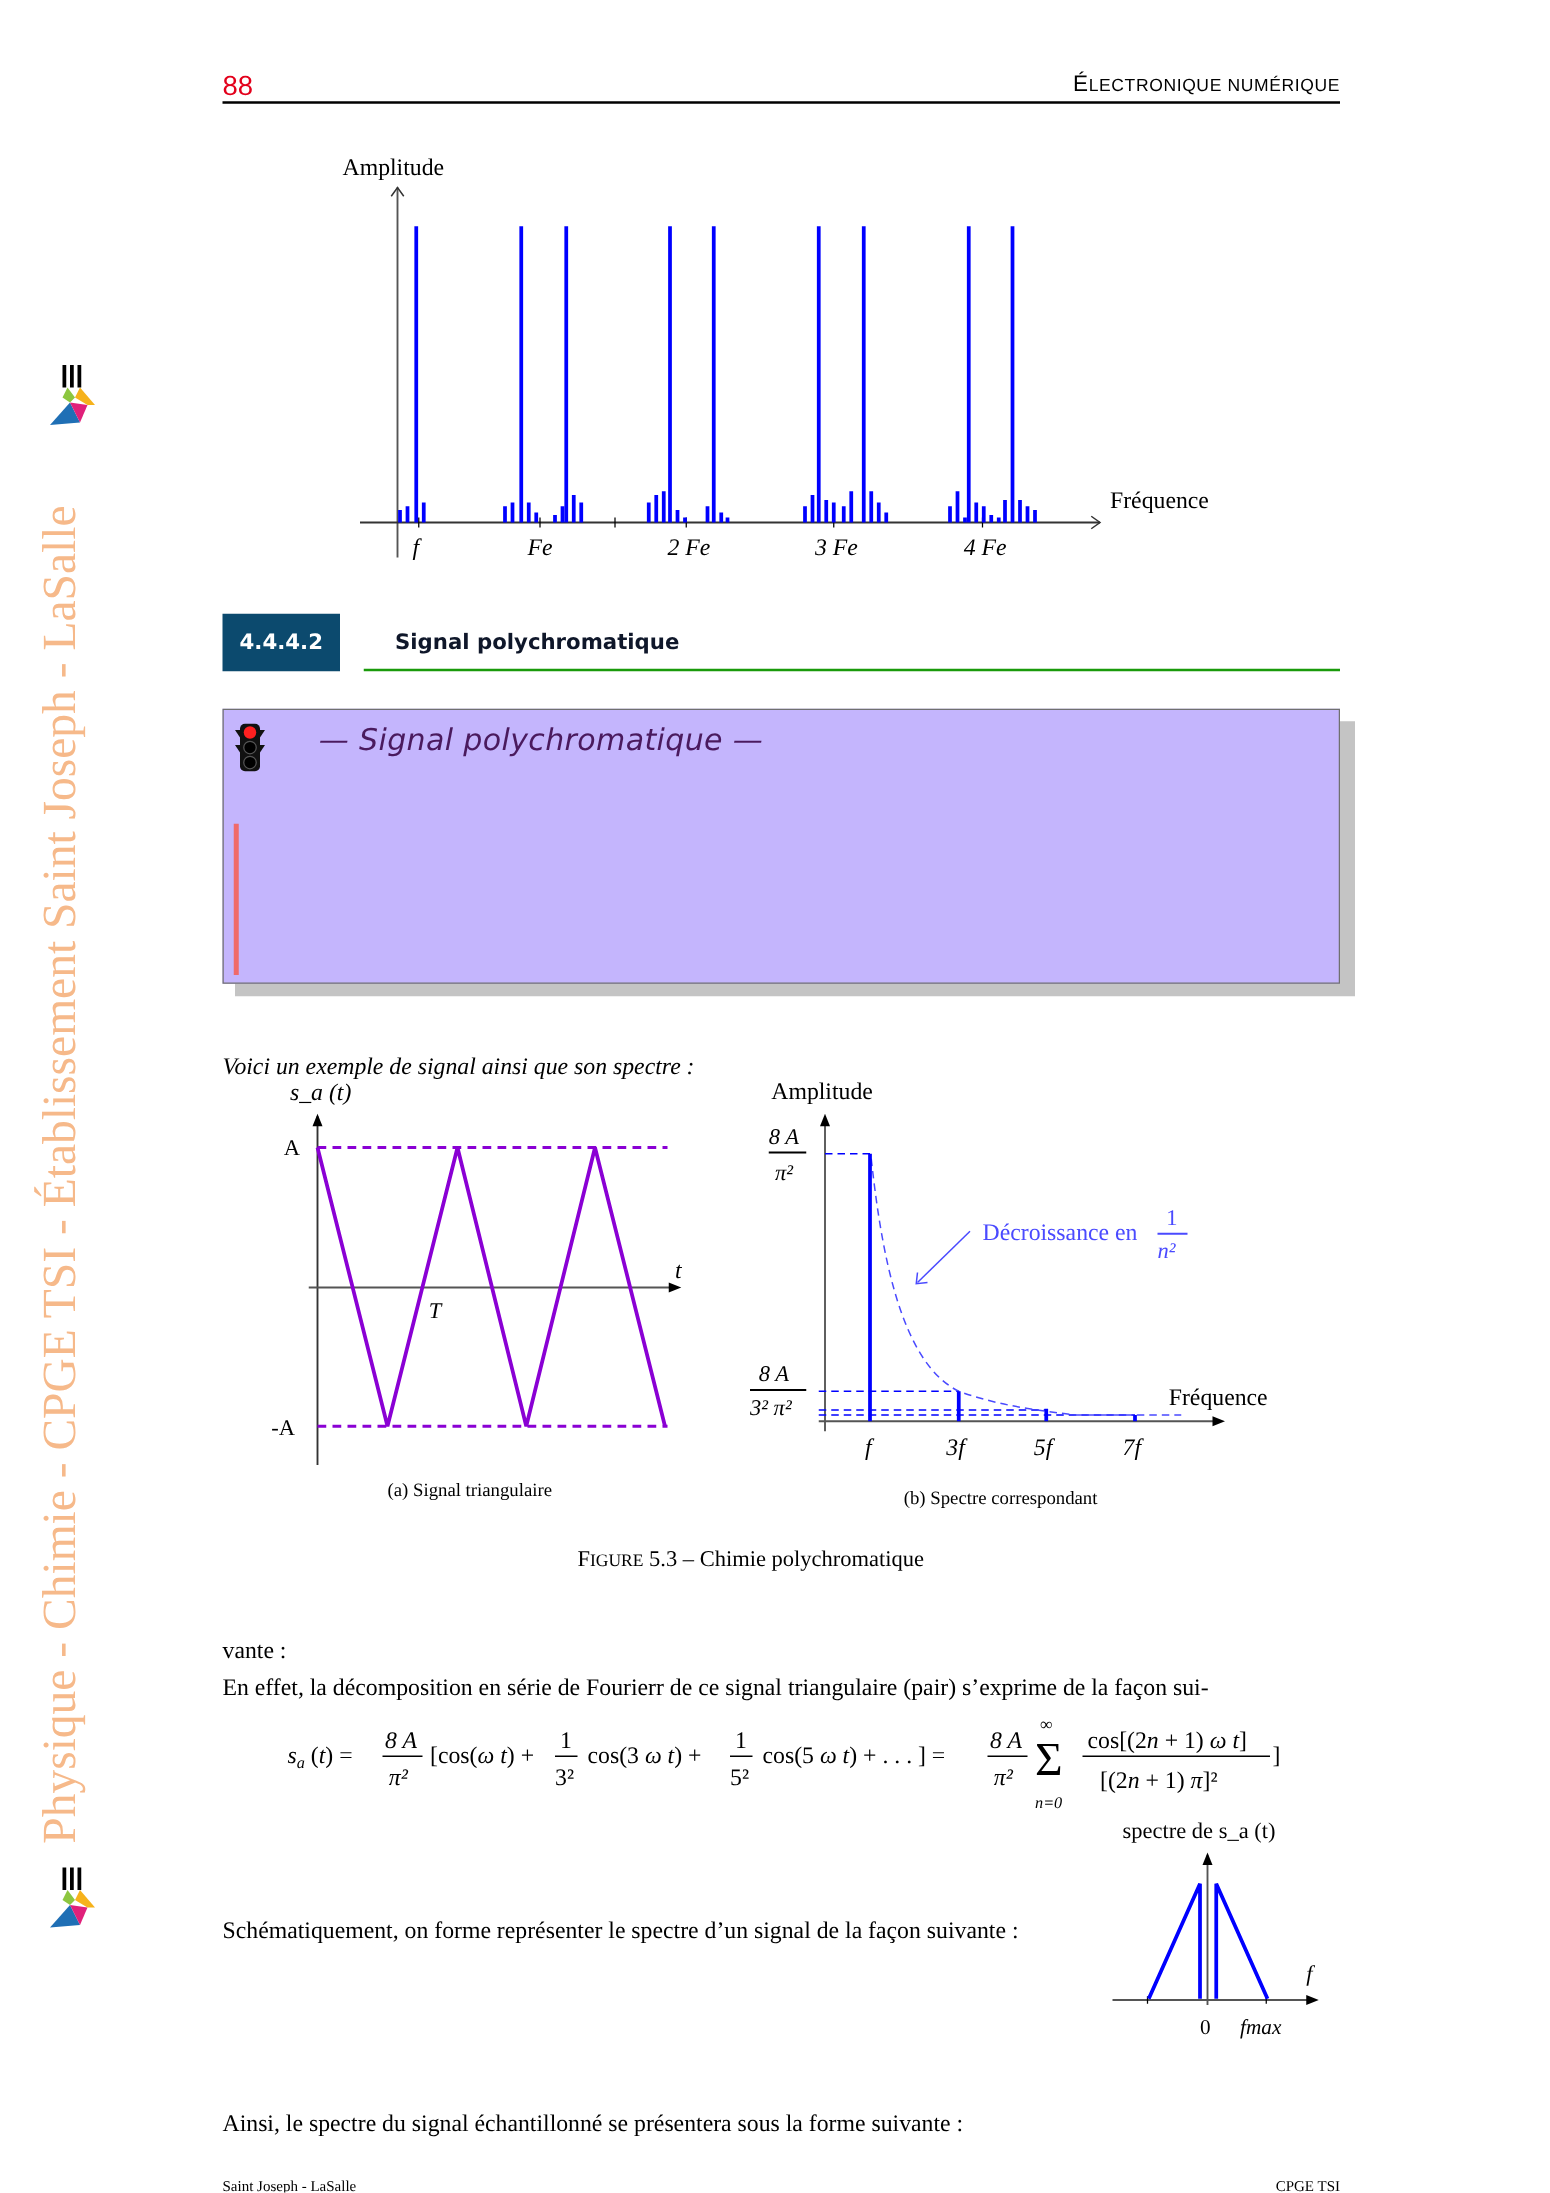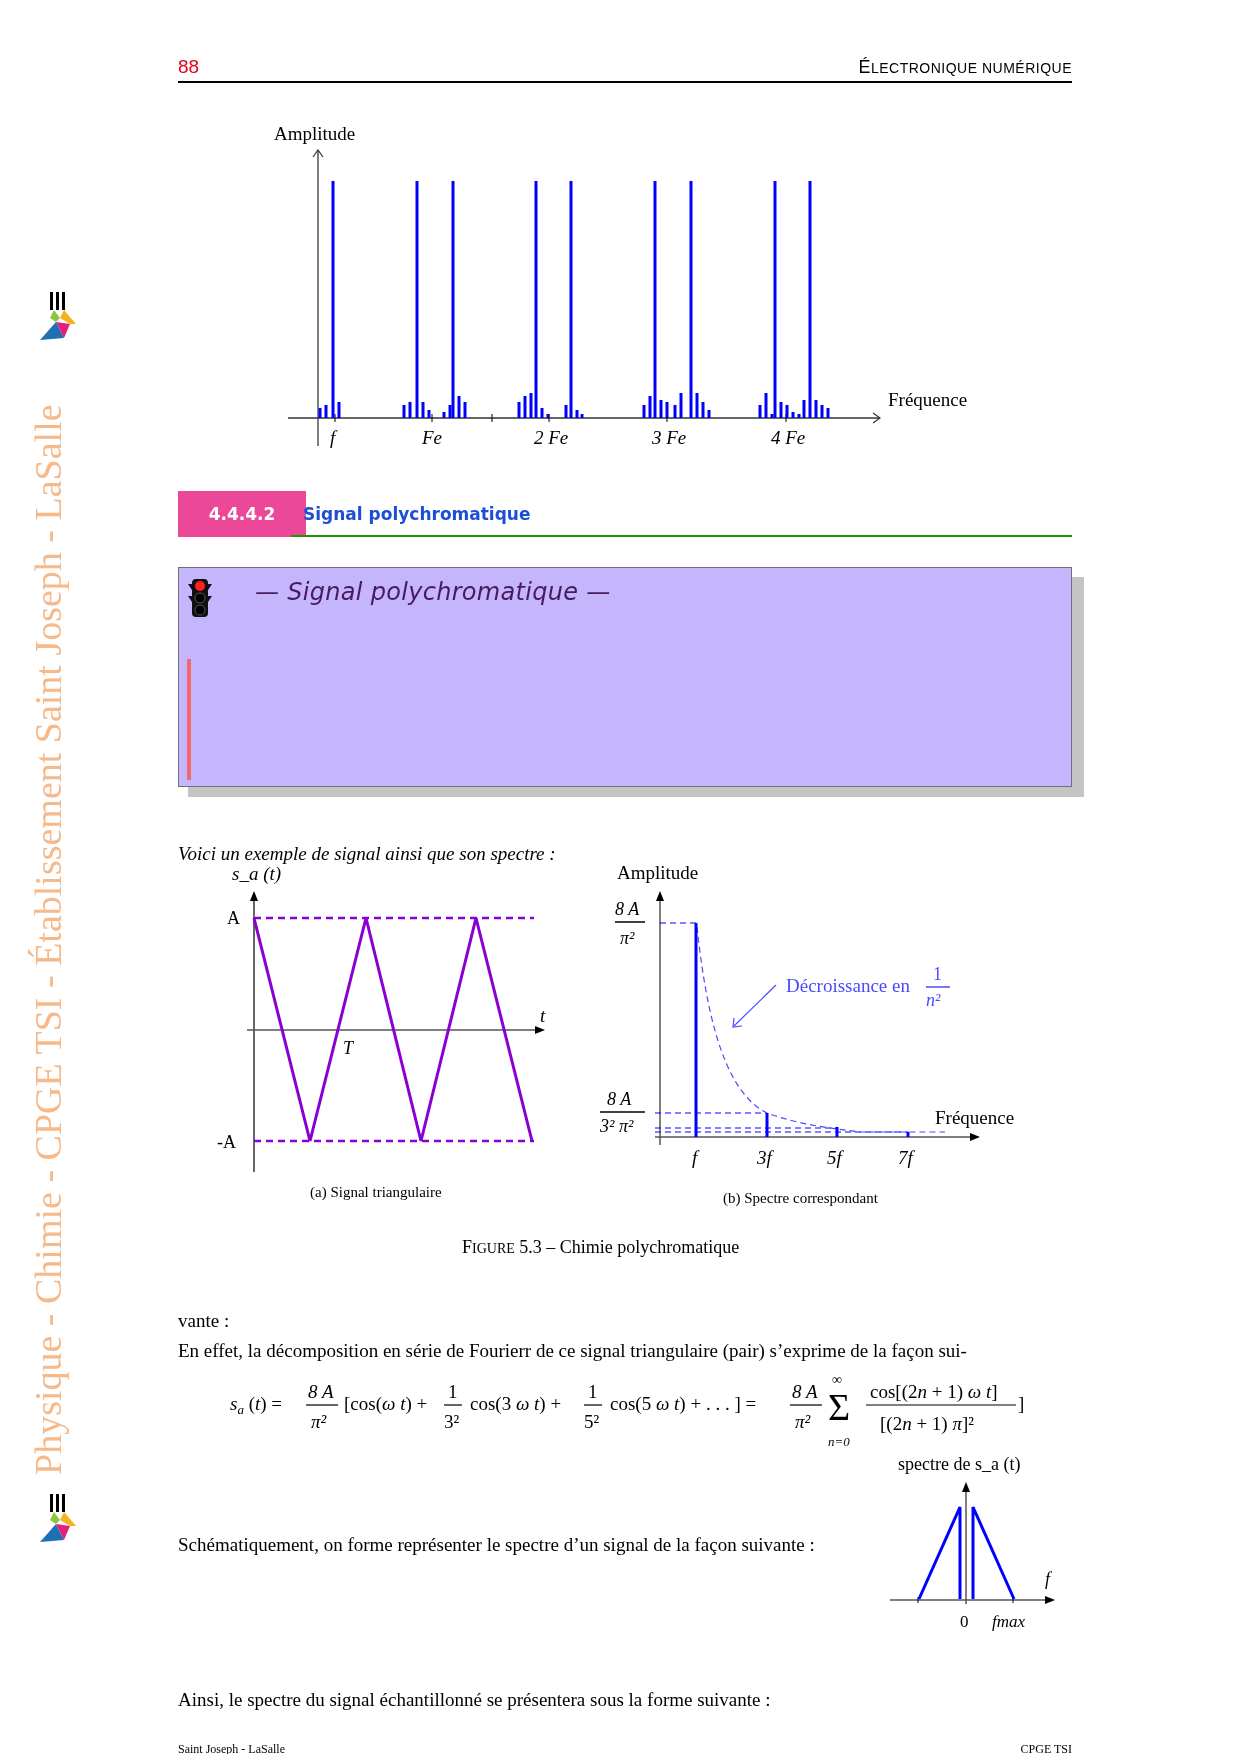--- a/index.html
+++ b/index.html
@@ -2,44 +2,44 @@
 <html><head>
 <meta charset="utf-8">
 <style>
   html, body { margin: 0; padding: 0; }
   body {
     width: 1240px; height: 1754px; position: relative; background: #ffffff;
     font-family: "Liberation Serif", "DejaVu Serif", serif; color: #000;
     overflow: hidden;
   }
   .abs { position: absolute; }
-  .header-num { left: 178px; top: 56px; color: #e3001b; font-family: "Liberation Sans", sans-serif; font-size: 19px; }
+  .header-num { left: 178px; top: 56px; color: #e3001b; font-family: "Liberation Sans", sans-serif; font-size: 22px; }
   .header-title { right: 168px; top: 57px; font-family: "Liberation Sans", sans-serif; font-size: 18px; letter-spacing: 0.5px; }
   .header-title .sc { font-size: 14px; }
   .header-rule { left: 178px; top: 81px; width: 894px; height: 2px; background: #000; }
 
   .side-text {
     left: 28px; top: 370px; width: 40px; height: 1140px;
     writing-mode: vertical-rl; transform: rotate(180deg);
     font-size: 38px; color: #f6b98a; white-space: nowrap; line-height: 40px;
     display: flex; align-items: center; justify-content: center;
   }
   .logo { width: 56px; height: 60px; }
 
   svg text { font-family: "Liberation Serif", "DejaVu Serif", serif; }
 
   .section-bar { left: 178px; top: 491px; width: 894px; height: 46px; }
   .section-num {
-    position: absolute; left: 0; top: 0; width: 128px; height: 46px; background: #ec4899; color: #fff;
+    position: absolute; left: 0; top: 0; width: 94px; height: 46px; background: #0c4a6e; color: #fff;
     font-family: "DejaVu Sans", sans-serif; font-weight: bold; font-size: 17px;
     display: flex; align-items: center; justify-content: center;
   }
   .section-title {
-    position: absolute; left: 125px; top: 0; height: 46px; line-height: 46px;
-    color: #1d4ed8; font-family: "DejaVu Sans", sans-serif; font-weight: bold; font-size: 17px;
+    position: absolute; left: 138px; top: 0; height: 46px; line-height: 46px;
+    color: #0f172a; font-family: "DejaVu Sans", sans-serif; font-weight: bold; font-size: 17px;
   }
   .section-rule { position: absolute; left: 113px; right: 0; top: 44px; height: 2px; background: #1a9a0b; }
 
   .box-shadow { left: 188px; top: 577px; width: 896px; height: 220px; background: #c4c4c4; }
   .box { left: 178px; top: 567px; width: 892px; height: 218px; background: #c4b5fd; border: 1px solid #707070; }
   .box-title {
     position: absolute; left: 76px; top: 10px; font-family: "DejaVu Sans", sans-serif;
     font-size: 24px; color: #4a1a5e; font-style: italic; letter-spacing: 0.3px;
   }
   .box-redbar { position: absolute; left: 8px; top: 91px; width: 4px; height: 121px; background: #f06a6a; }

